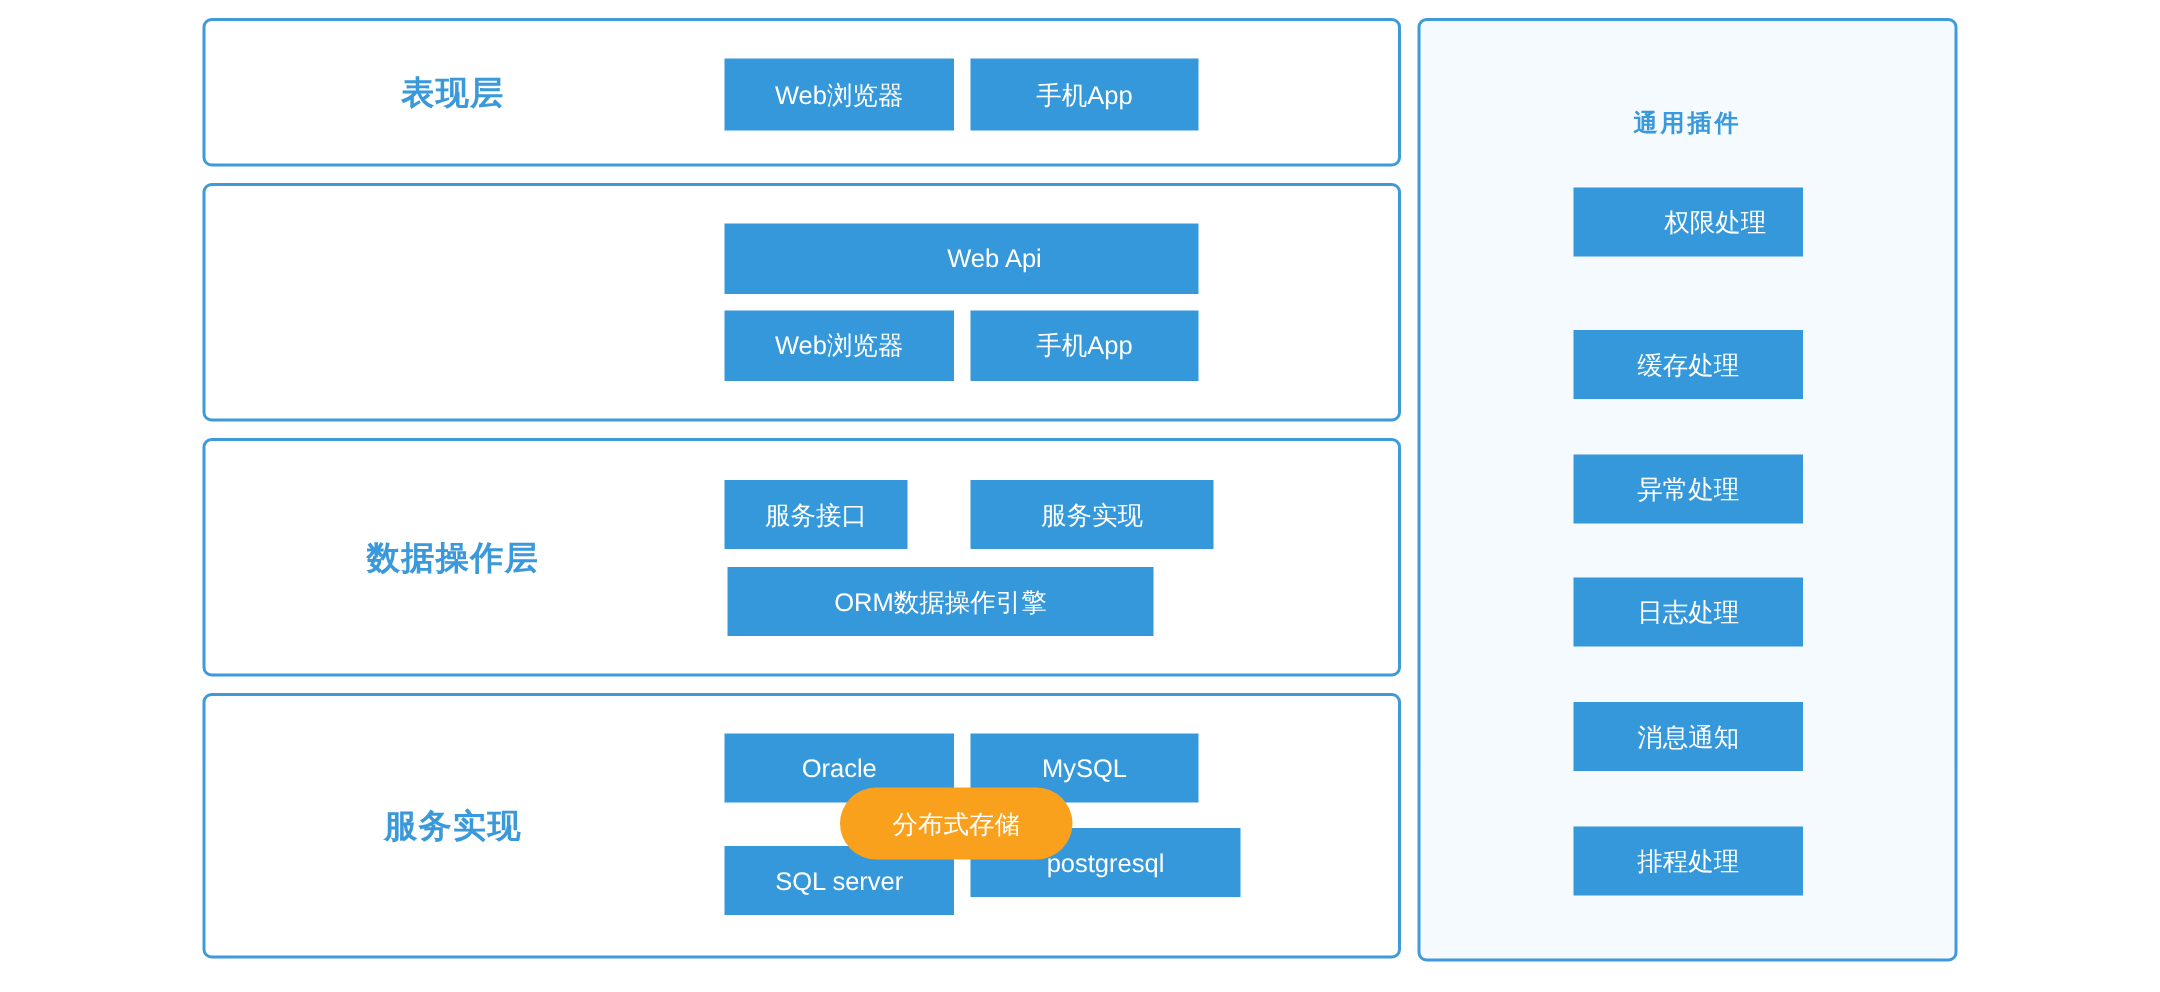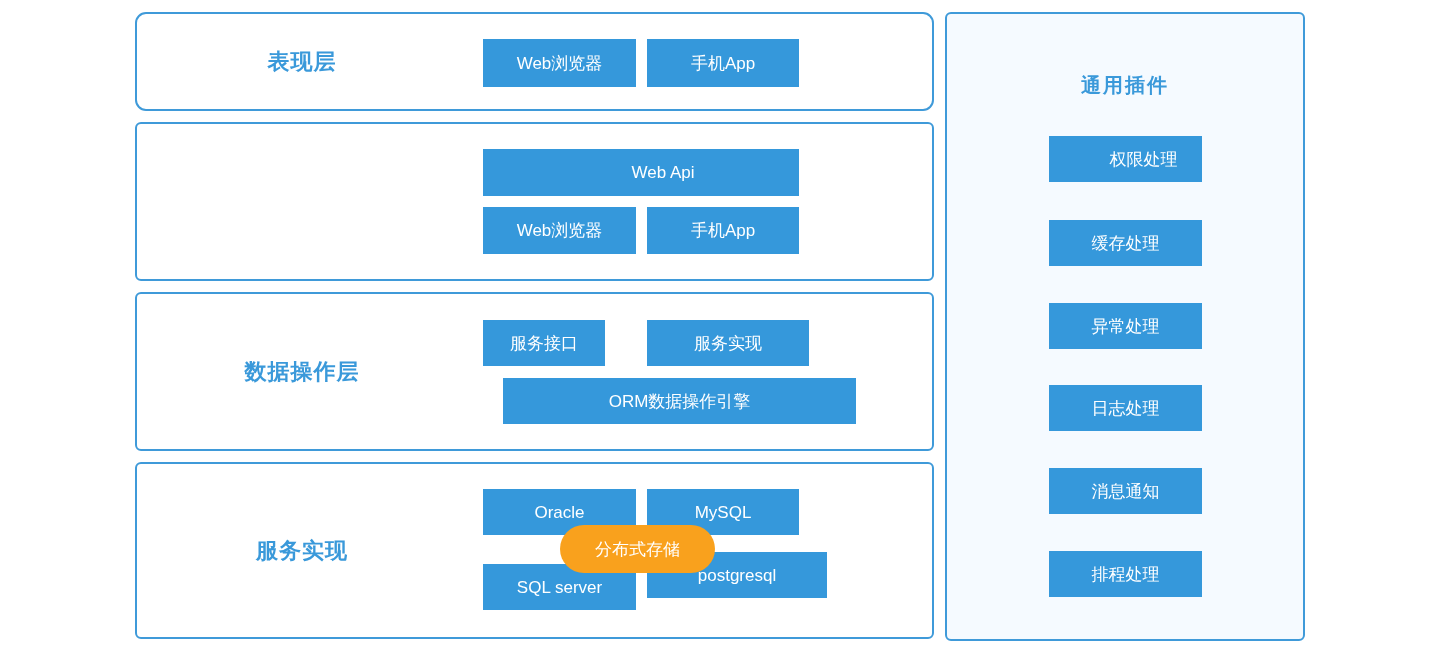--- a/index.html
+++ b/index.html
@@ -71,66 +71,66 @@
     border:2px solid var(--border-blue);
     border-radius:6px;
   }
   .panel-title{
     position:absolute;
     top:58px;
     left:0;
     width:100%;
     text-align:center;
     color:var(--label-blue);
-    font-size:20px;
+    font-size:16px;
     font-weight:bold;
     letter-spacing:2px;
   }
   .plugin-node{
     left:102px;
     width:153px;
     height:46px;
   }
 </style>
 </head>
 <body>
 
 <div class="canvas">
 
-  <section class="layer-box" style="top:12px;height:99px;border-radius:11px;">
+  <section class="layer-box" style="top:12px;height:99px;">
     <div class="layer-label">表现层</div>
     <div class="node" style="left:346px;top:25px;width:153px;height:48px;">Web浏览器</div>
     <div class="node" style="left:510px;top:25px;width:152px;height:48px;">手机App</div>
   </section>
 
   <section class="layer-box" style="top:122px;height:159px;">
     <div class="node" style="left:346px;top:25px;width:316px;height:47px;padding-left:44px;">Web Api</div>
     <div class="node" style="left:346px;top:83px;width:153px;height:47px;">Web浏览器</div>
     <div class="node" style="left:510px;top:83px;width:152px;height:47px;">手机App</div>
   </section>
 
   <section class="layer-box" style="top:292px;height:159px;">
     <div class="layer-label">数据操作层</div>
     <div class="node" style="left:346px;top:26px;width:122px;height:46px;">服务接口</div>
     <div class="node" style="left:510px;top:26px;width:162px;height:46px;">服务实现</div>
-    <div class="node" style="left:366px;top:84px;width:353px;height:46px;text-align:right;">ORM数据操作引擎</div>
+    <div class="node" style="left:348px;top:84px;width:284px;height:46px;text-align:right;">ORM数据操作引擎</div>
   </section>
 
   <section class="layer-box" style="top:462px;height:177px;">
     <div class="layer-label">服务实现</div>
     <div class="node" style="left:346px;top:25px;width:153px;height:46px;">Oracle</div>
     <div class="node" style="left:510px;top:25px;width:152px;height:46px;">MySQL</div>
     <div class="node" style="left:346px;top:100px;width:153px;height:46px;">SQL server</div>
     <div class="node" style="left:510px;top:88px;width:180px;height:46px;">postgresql</div>
     <div class="node overlay" style="left:423px;top:61px;width:155px;height:48px;border-radius:24px;">分布式存储</div>
   </section>
 
   <aside class="plugins-panel">
     <div class="panel-title">通用插件</div>
-    <div class="node plugin-node" style="top:122px;padding-left:36px;">权限处理</div>
+    <div class="node plugin-node" style="top:111px;padding-left:36px;">权限处理</div>
     <div class="node plugin-node" style="top:289px;">异常处理</div>
     <div class="node plugin-node" style="top:206px;">缓存处理</div>
     <div class="node plugin-node" style="top:371px;">日志处理</div>
     <div class="node plugin-node" style="top:454px;">消息通知</div>
     <div class="node plugin-node" style="top:537px;">排程处理</div>
   </aside>
 
 </div>
 
 </body></html>

